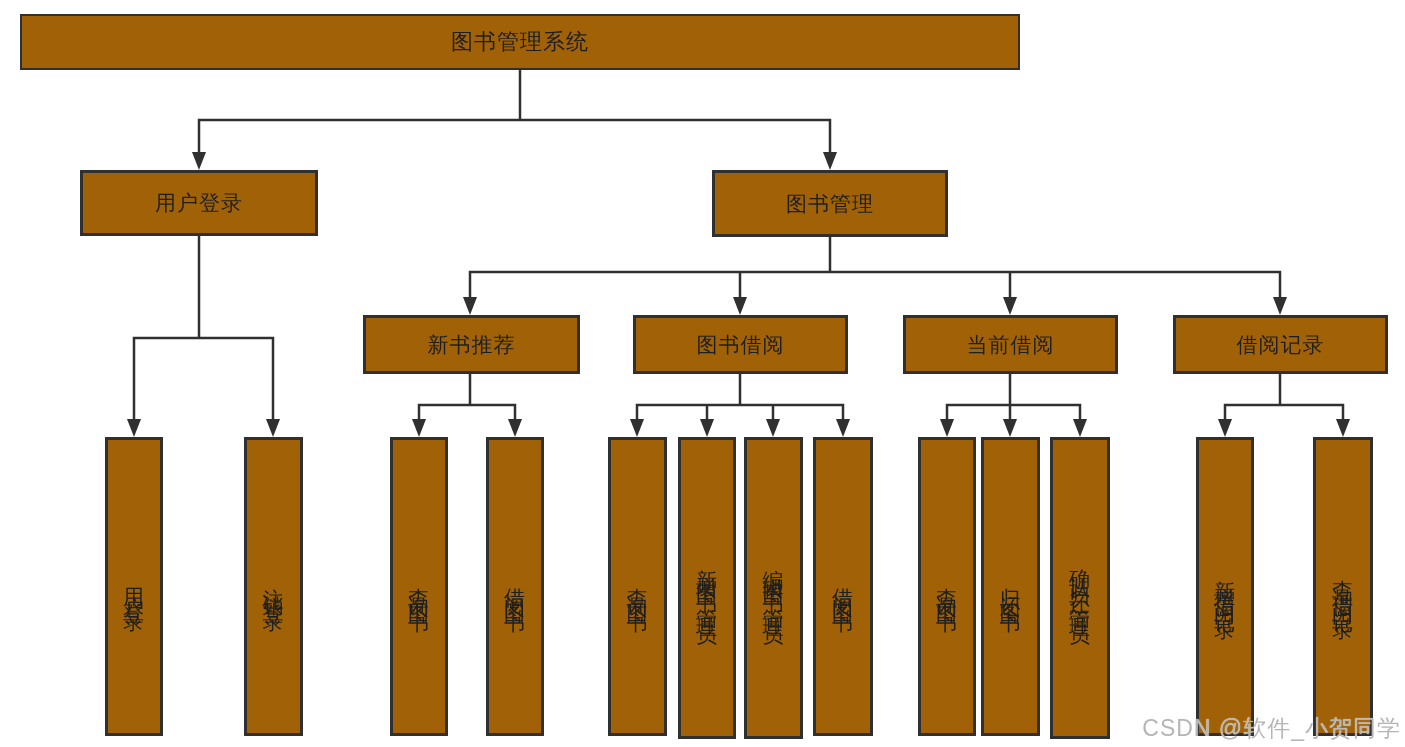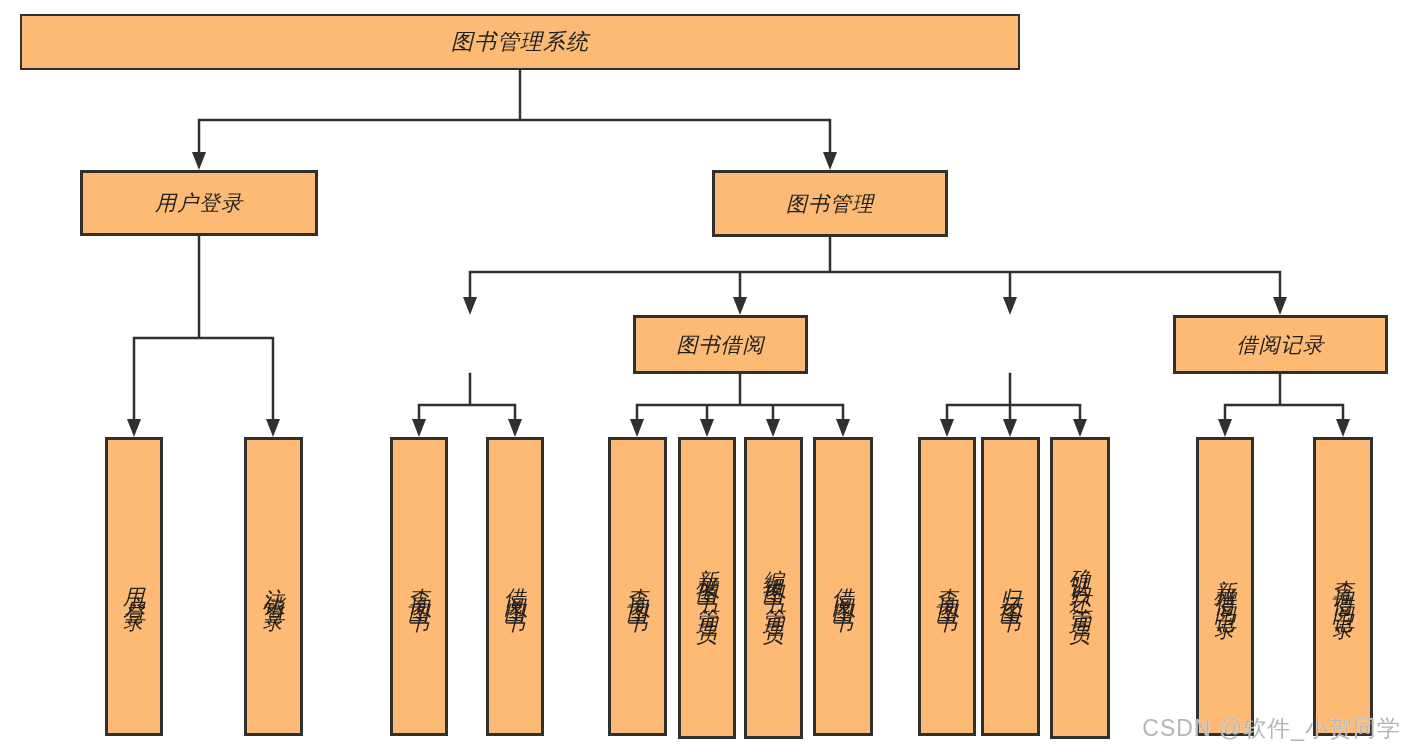--- a/index.html
+++ b/index.html
@@ -19,28 +19,27 @@
     position: absolute;
     left: 0;
     top: 0;
     width: 1405px;
     height: 747px;
     pointer-events: none;
   }
   .node {
     position: absolute;
     box-sizing: border-box;
-    background: #fdba74;
+    background: #a16207;
     border: 3px solid #303030;
     color: #1f1f1f;
     display: flex;
     align-items: center;
     justify-content: center;
     white-space: nowrap;
-    font-style: italic;
   }
   .node.h-node {
     font-size: 21px;
     letter-spacing: 1px;
   }
   .node.root-node {
     border-width: 2px;
     font-size: 22px;
     letter-spacing: 1px;
   }
@@ -112,21 +111,23 @@
       <polygon points="1218,419 1232,419 1225,437"></polygon>
       <polygon points="1336,419 1350,419 1343,437"></polygon>
     </g>
   </svg>
 
   <div class="node root-node" style="left:20px; top:14px; width:1000px; height:56px;">图书管理系统</div>
 
   <div class="node h-node" style="left:80px; top:170px; width:238px; height:66px;">用户登录</div>
   <div class="node h-node" style="left:712px; top:170px; width:236px; height:67px;">图书管理</div>
 
-  <div class="node h-node" style="left:633px; top:315px; width:175px; height:59px;">图书借阅</div>
+  <div class="node h-node" style="left:363px; top:315px; width:217px; height:59px;">新书推荐</div>
+  <div class="node h-node" style="left:633px; top:315px; width:215px; height:59px;">图书借阅</div>
+  <div class="node h-node" style="left:903px; top:315px; width:215px; height:59px;">当前借阅</div>
   <div class="node h-node" style="left:1173px; top:315px; width:215px; height:59px;">借阅记录</div>
 
   <div class="node leaf-node" style="left:105px; top:437px; width:58px; height:299px;">用户登录</div>
   <div class="node leaf-node" style="left:244px; top:437px; width:59px; height:299px;">注销登录</div>
 
   <div class="node leaf-node" style="left:390px; top:437px; width:58px; height:299px;">查询图书</div>
   <div class="node leaf-node" style="left:486px; top:437px; width:58px; height:299px;">借阅图书</div>
 
   <div class="node leaf-node" style="left:608px; top:437px; width:59px; height:299px;">查询图书</div>
   <div class="node leaf-node" style="left:678px; top:437px; width:58px; height:302px;">新增图书（管理员）</div>

